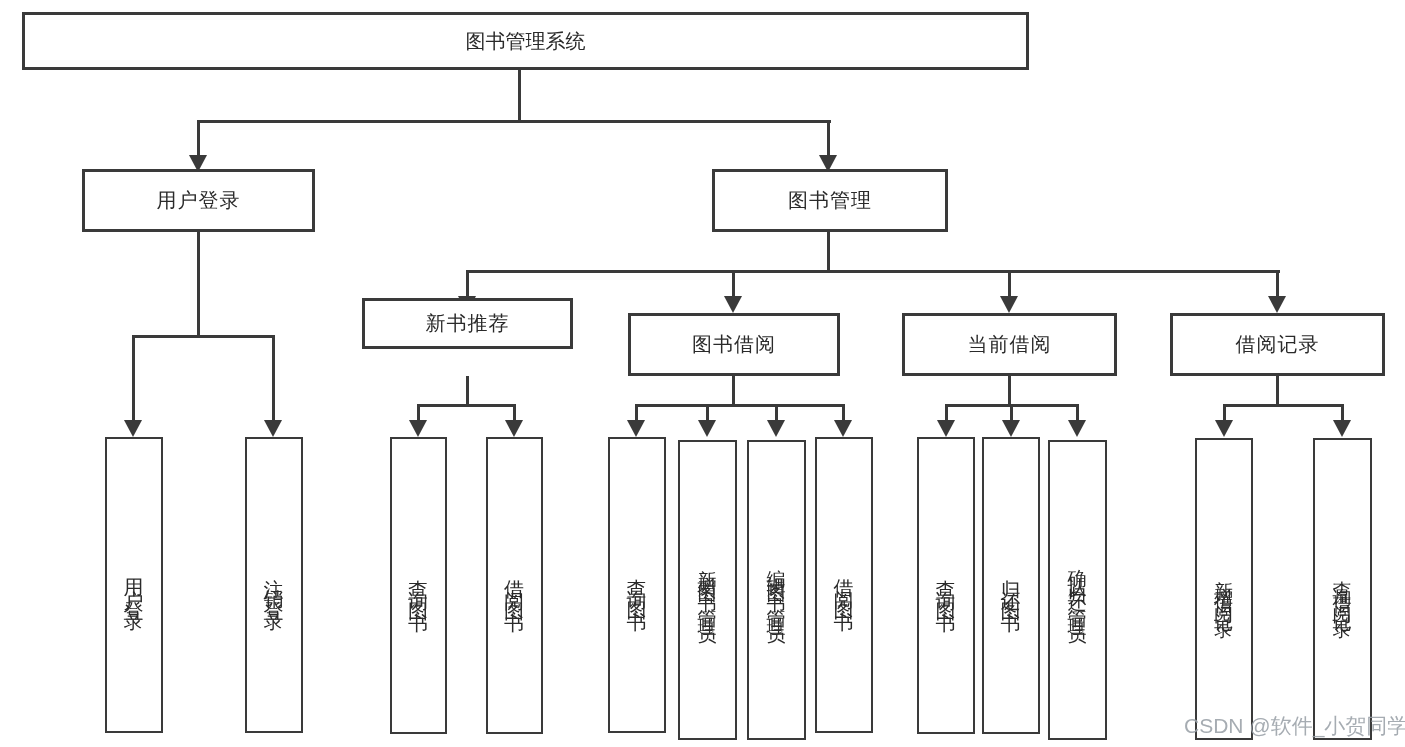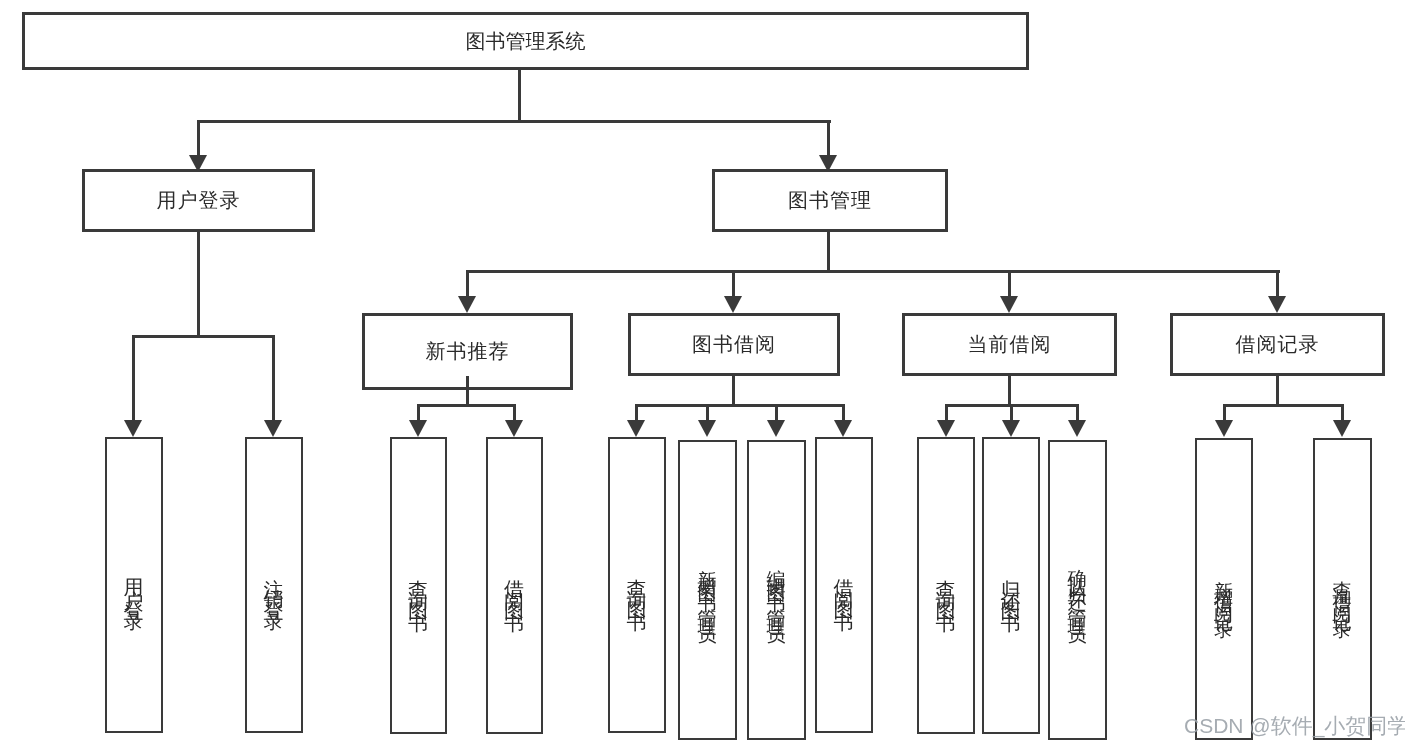--- a/index.html
+++ b/index.html
@@ -102,21 +102,21 @@
   <div class="cline" style="left:466px; top:270px; width:814px; height:3px;"></div>
   <div class="cline" style="left:466px; top:273px; width:3px; height:24px;"></div>
   <div class="arrow" style="left:458px; top:296px;"></div>
   <div class="cline" style="left:732px; top:273px; width:3px; height:24px;"></div>
   <div class="arrow" style="left:724px; top:296px;"></div>
   <div class="cline" style="left:1008px; top:273px; width:3px; height:24px;"></div>
   <div class="arrow" style="left:1000px; top:296px;"></div>
   <div class="cline" style="left:1276px; top:273px; width:3px; height:24px;"></div>
   <div class="arrow" style="left:1268px; top:296px;"></div>
 
-  <div class="box hbox" style="left:362px; top:313px; width:211px; height:77px;">
+  <div class="box hbox" style="left:362px; top:298px; width:211px; height:51px;">
     <span>新书推荐</span>
   </div>
   <div class="box hbox" style="left:902px; top:313px; width:215px; height:63px;">
     <span>当前借阅</span>
   </div>
   <div class="box hbox" style="left:628px; top:313px; width:212px; height:63px;">
     <span>图书借阅</span>
   </div>
   <div class="box hbox" style="left:1170px; top:313px; width:215px; height:63px;">
     <span>借阅记录</span>

